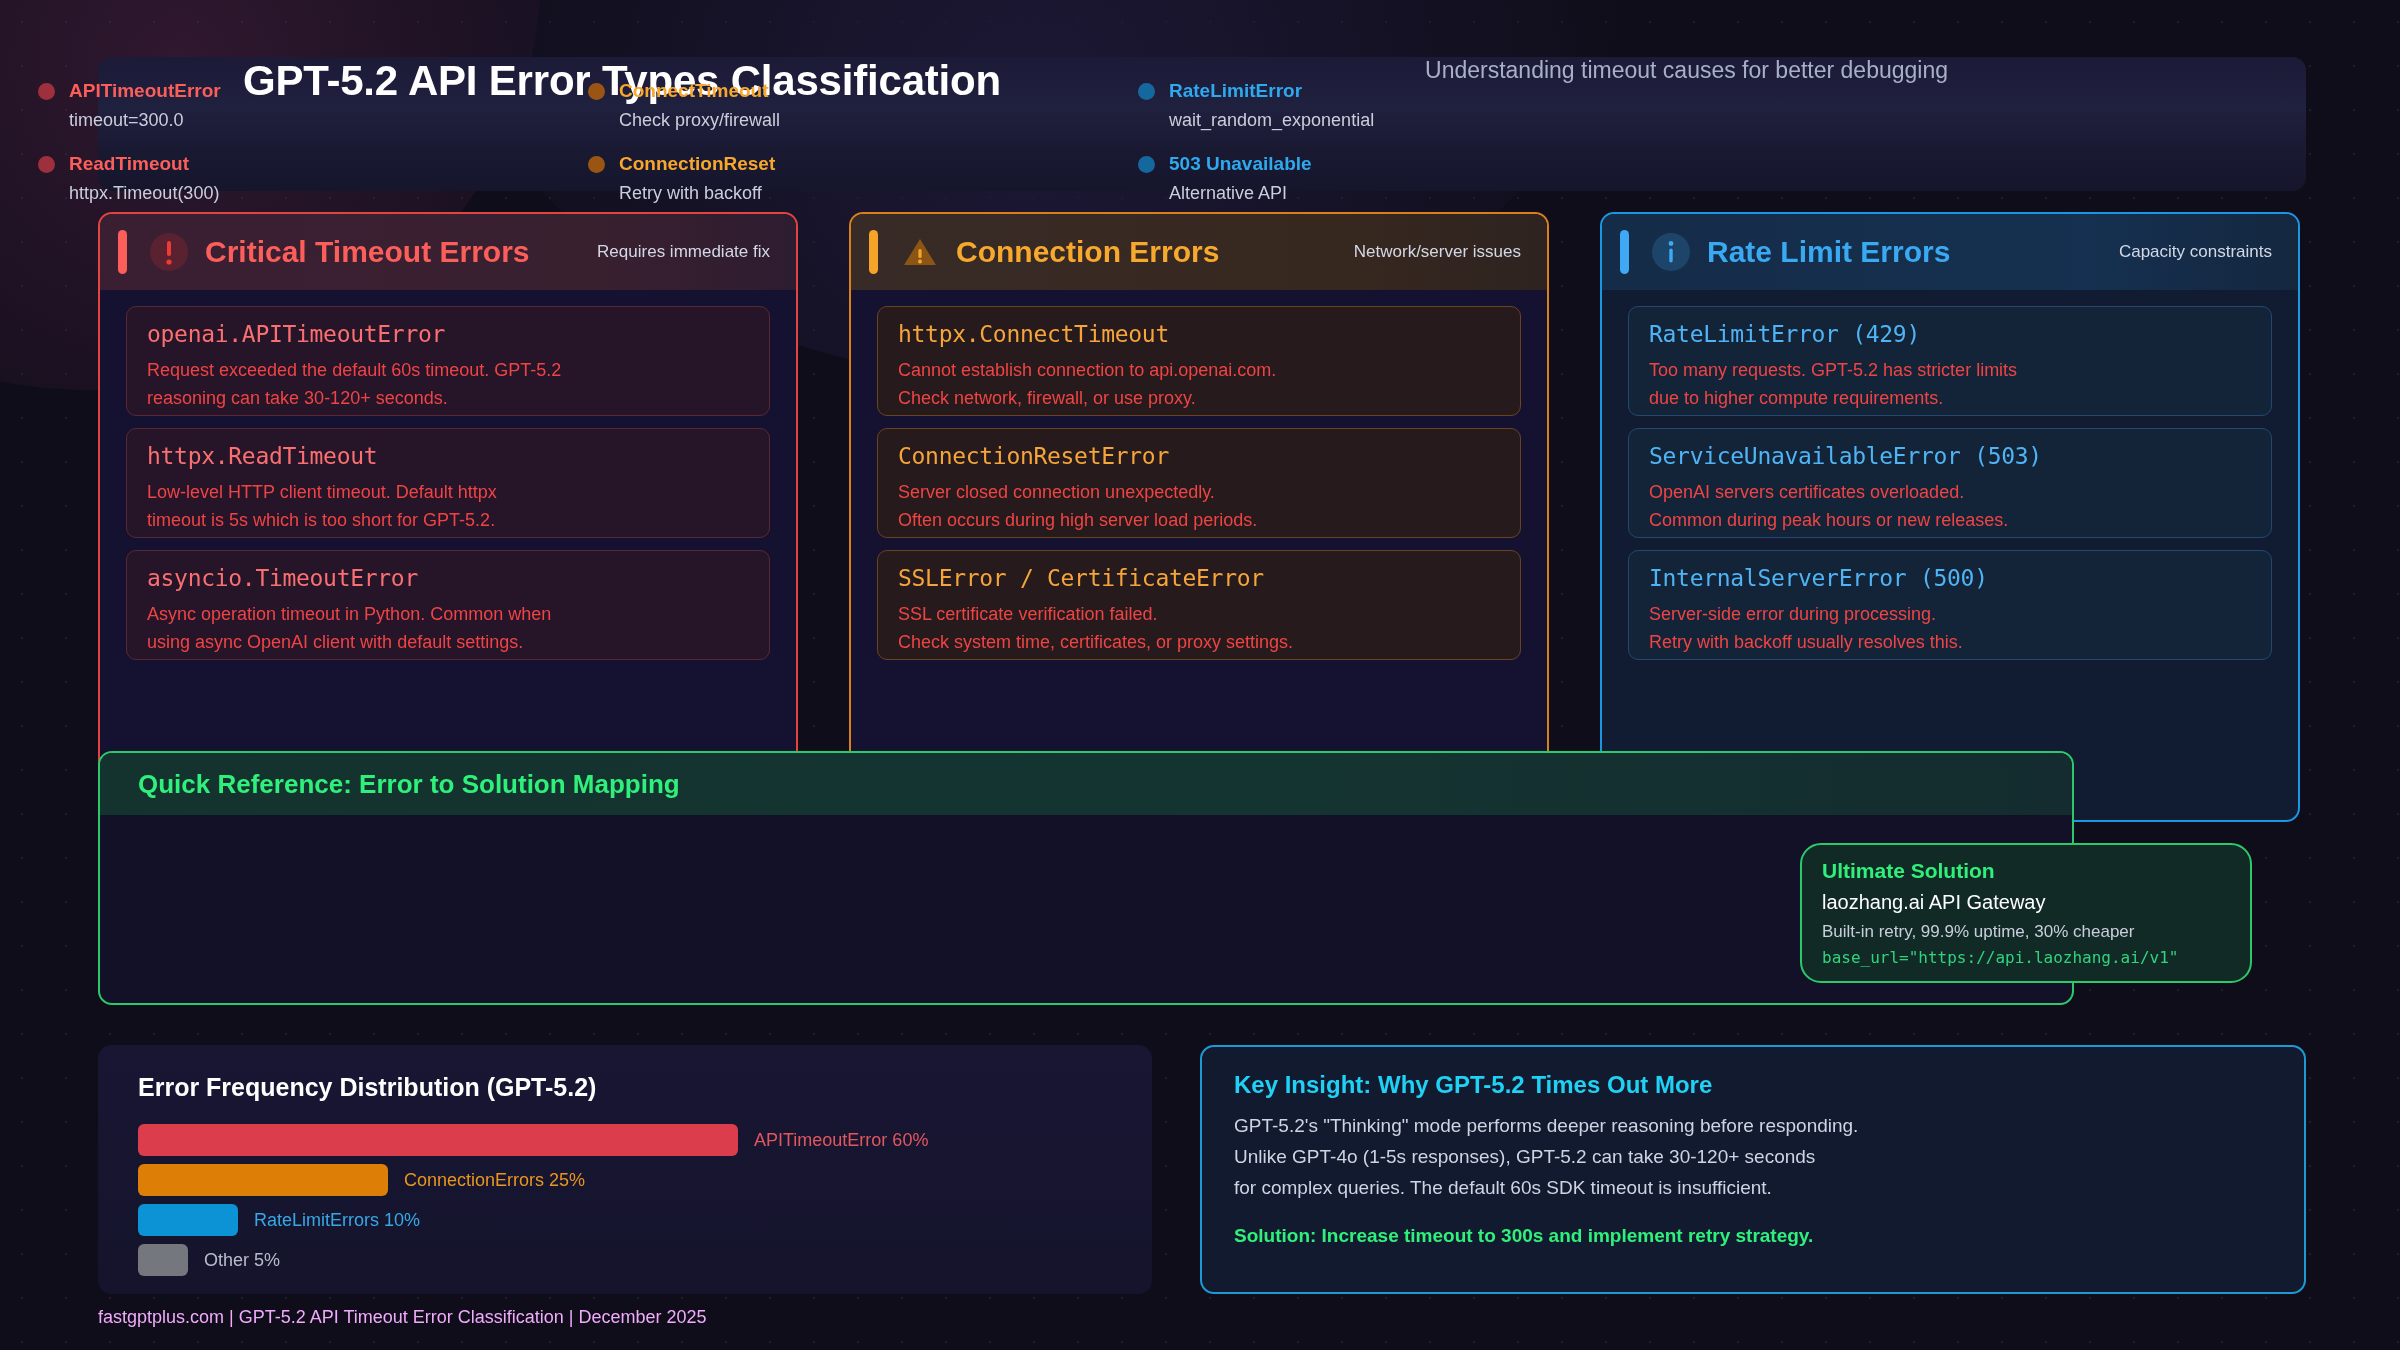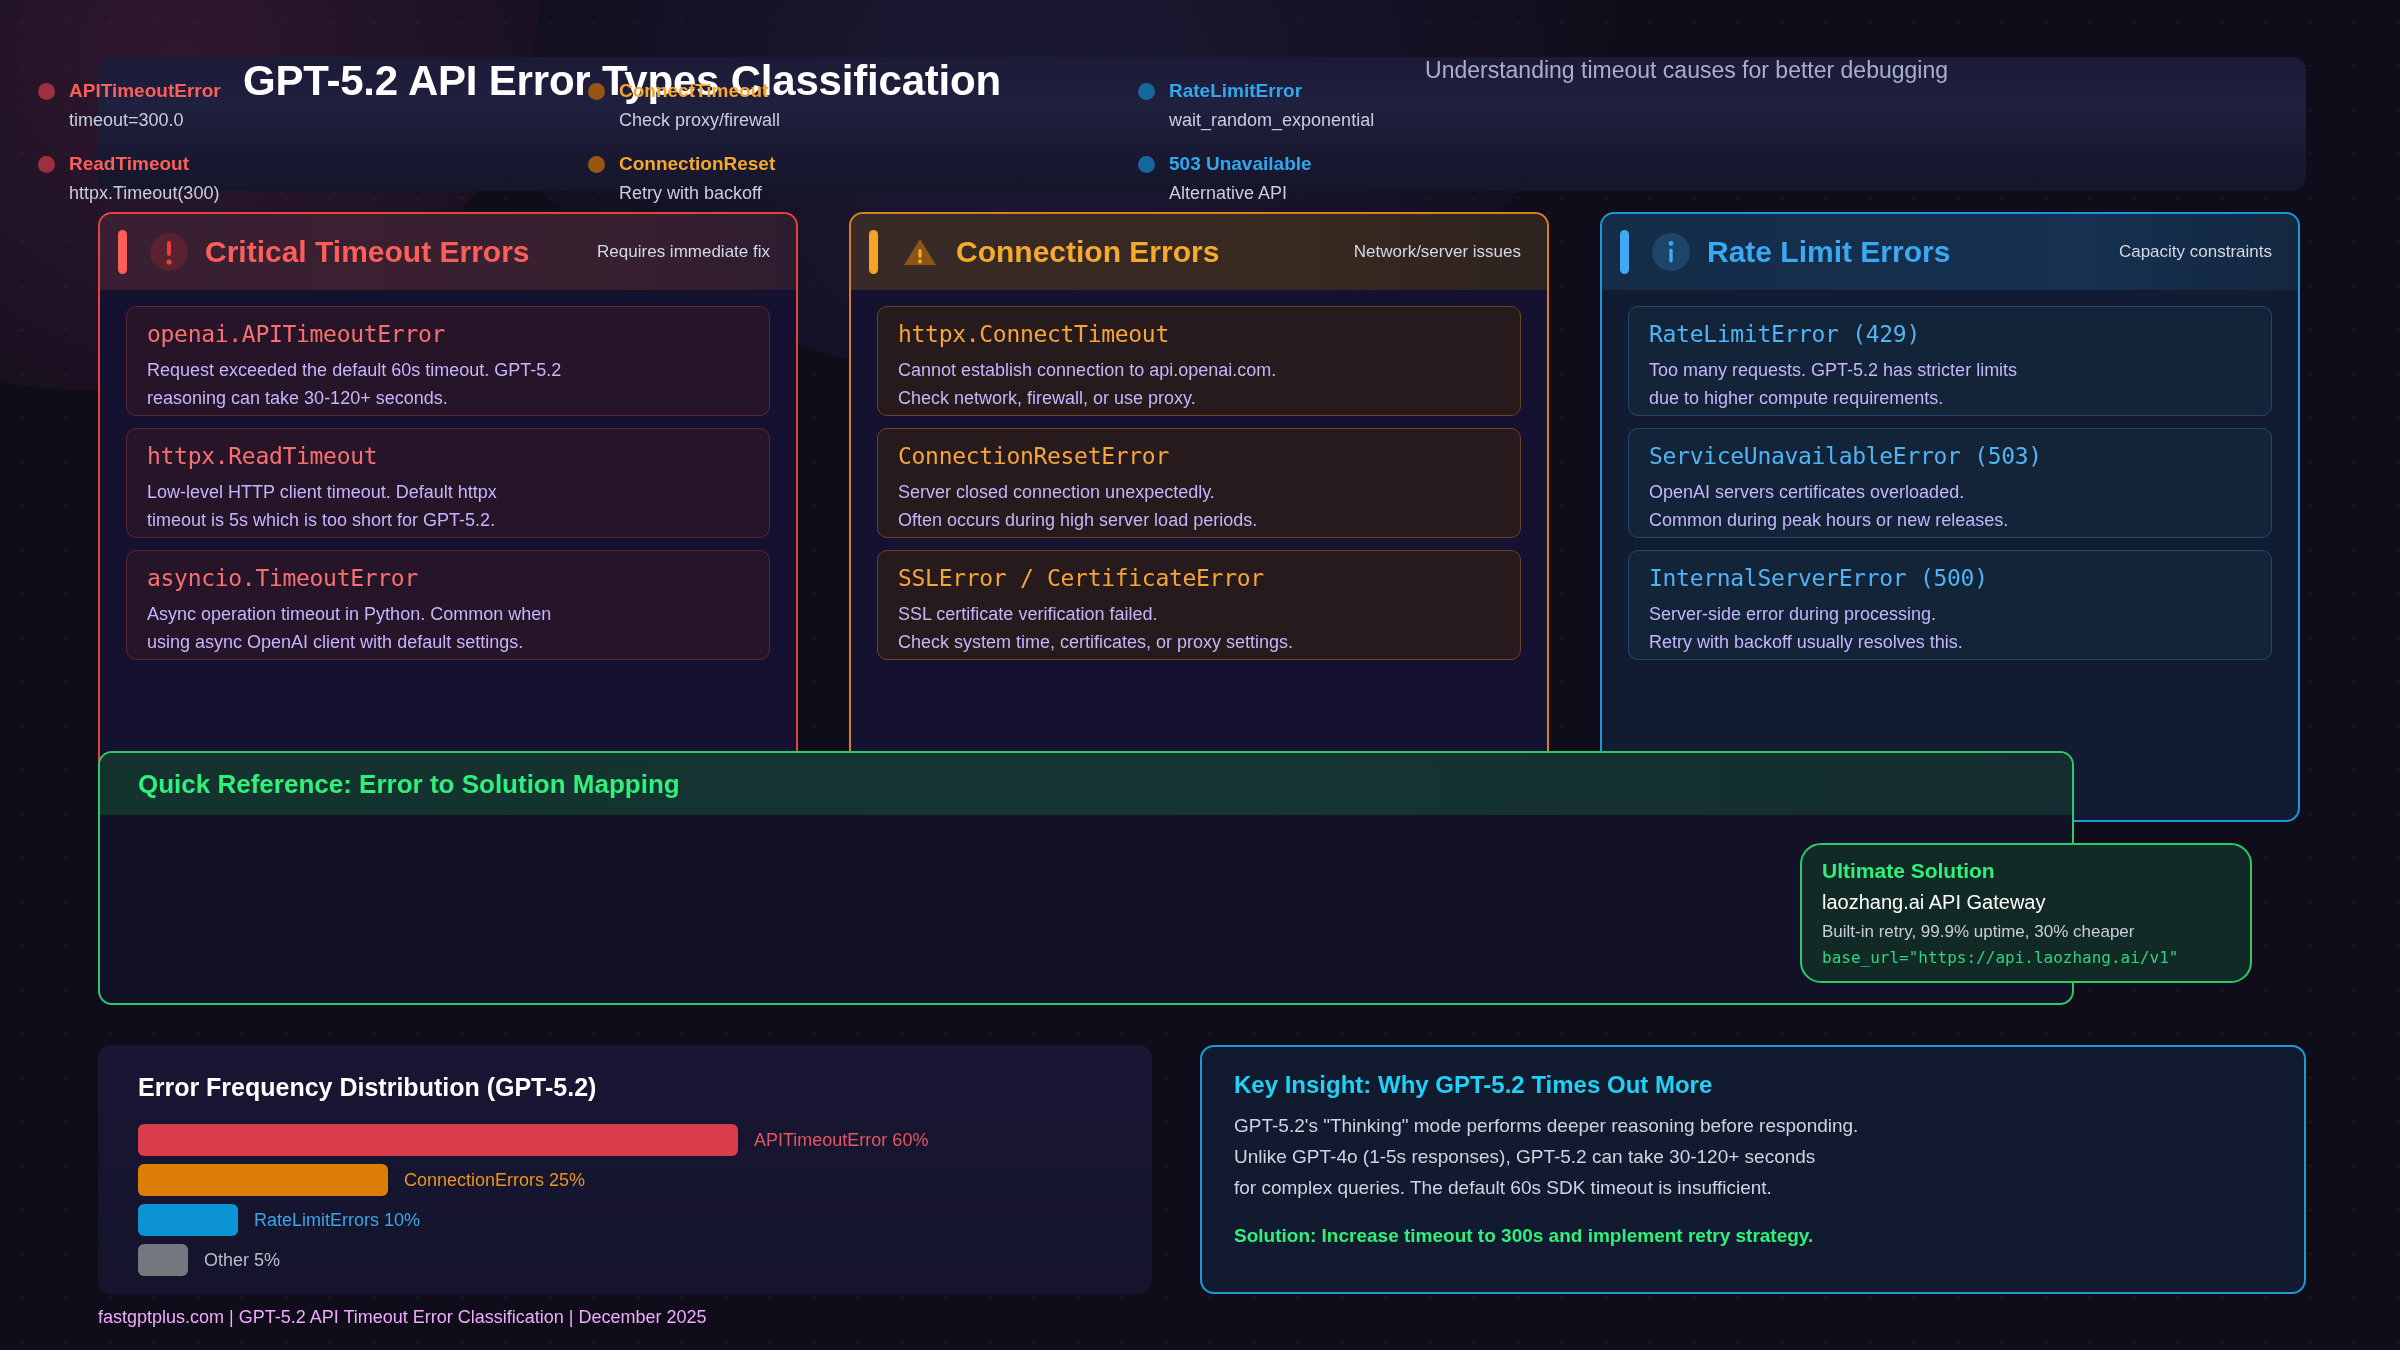--- a/index.html
+++ b/index.html
@@ -141,21 +141,21 @@
     font-size: 23px;
     margin-bottom: 9px;
     letter-spacing: -0.3px;
   }
   #card-critical   .err-code { color: #fa7070; }
   #card-connection .err-code { color: #f5a53a; }
   #card-rate       .err-code { color: #4fb4f5; }
 
   .err-line {
     font-size: 18px;
-    color: #c4b5fd;
+    color: #ef4444;
     line-height: 1.58;
   }
 
   
   #quickref {
     position: absolute;
     left: 98px; top: 751px;
     width: 1976px; height: 254px;
     border-radius: 14px;
     border: 2px solid #2bc96a;

